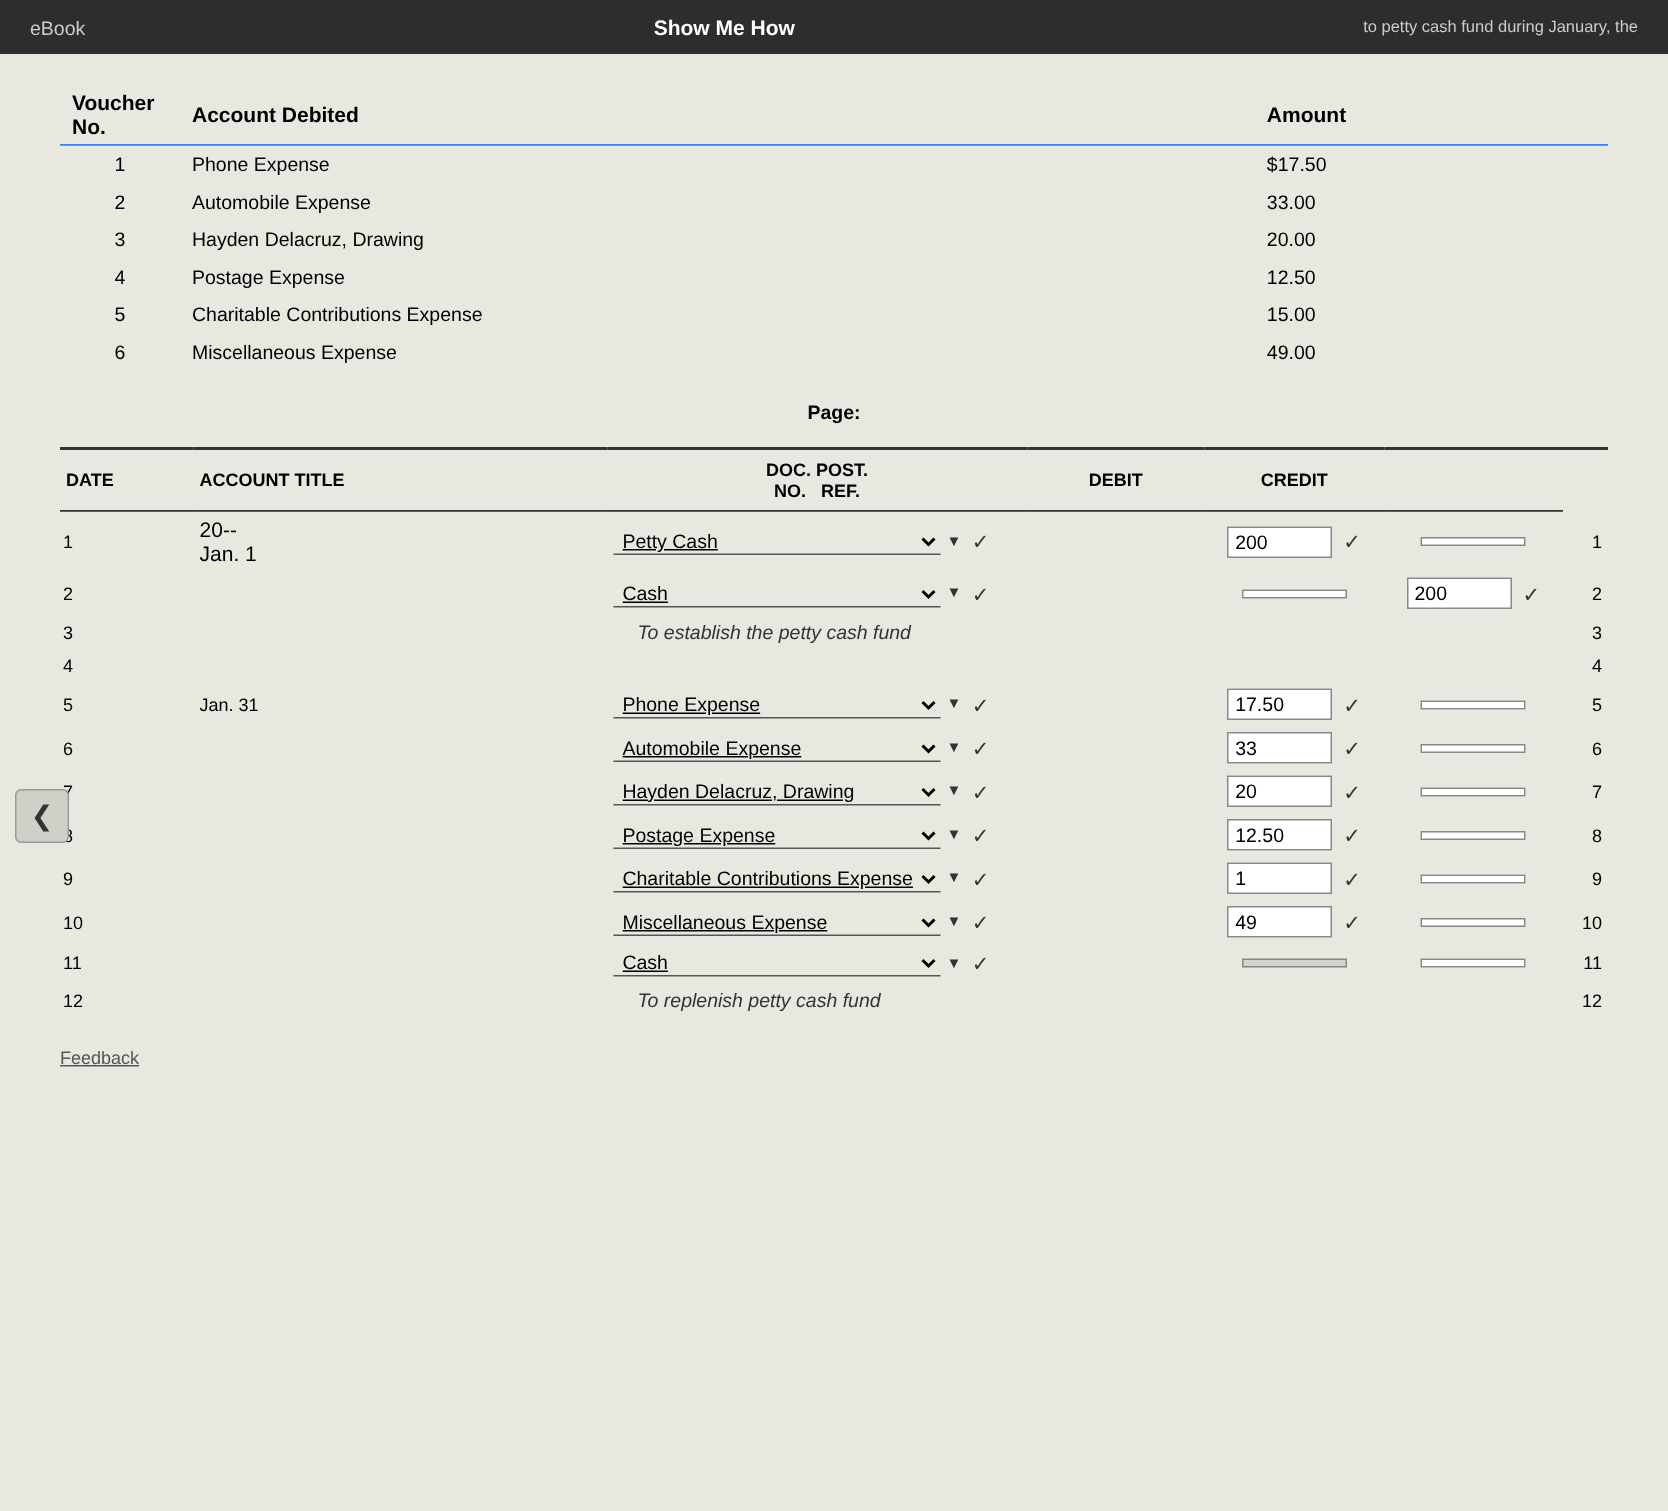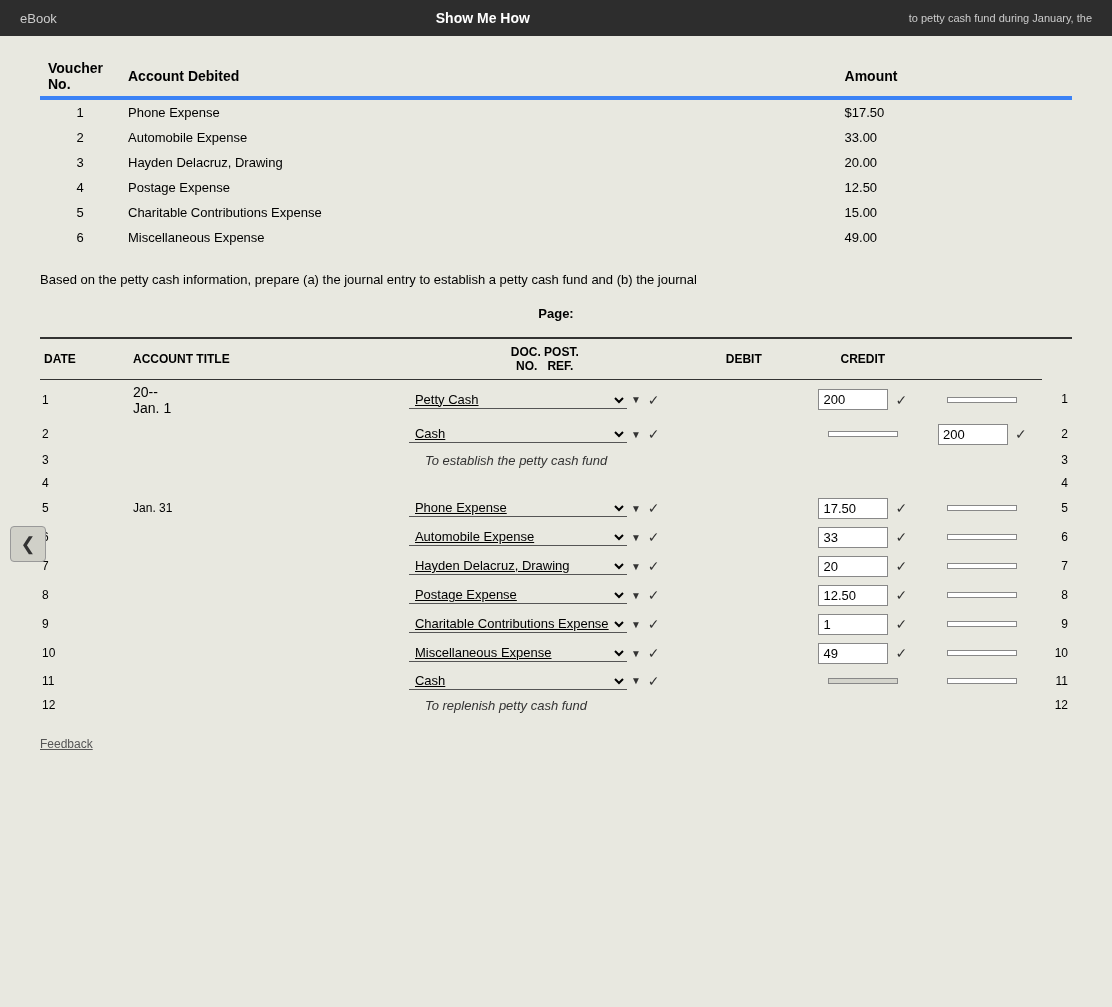--- a/index.html
+++ b/index.html
@@ -42,21 +42,21 @@
     .voucher-table {
       width: 100%;
       border-collapse: collapse;
       margin-bottom: 20px;
     }
     .voucher-table th {
       font-weight: bold;
       font-size: 14px;
       text-align: left;
       padding: 4px 8px;
-      border-bottom: 4px solid #3b82f6;
+      border-bottom: 1px solid #3b82f6;
       margin-top: 12px;
     }
     .voucher-table th.amount-col {
       text-align: left;
     }
     .voucher-table td {
       font-size: 13px;
       padding: 5px 8px;
       text-align: left;
     }
@@ -276,21 +276,20 @@
     <td class="amount-val">15.00</td>
   </tr>
         <tr>
     <td class="num-col">6</td>
     <td>Miscellaneous Expense</td>
     <td class="amount-val">49.00</td>
   </tr>
       </tbody>
   </table>
 
-  <p class="instructions">Based on the petty cash information, prepare (a) the journal entry to establish a petty cash fund and (b) the journal</p>
 
   <div class="journal-section">
     <p class="page-label">Page:</p>
     <table class="journal-table">
       <thead>
         <tr class="header-row">
           <th class="date-th">DATE</th>
           <th class="account-th">ACCOUNT TITLE</th>
           <th class="docpost-th">DOC. POST.<br>NO. &nbsp; REF.</th>
           <th class="debit-th">DEBIT</th>

